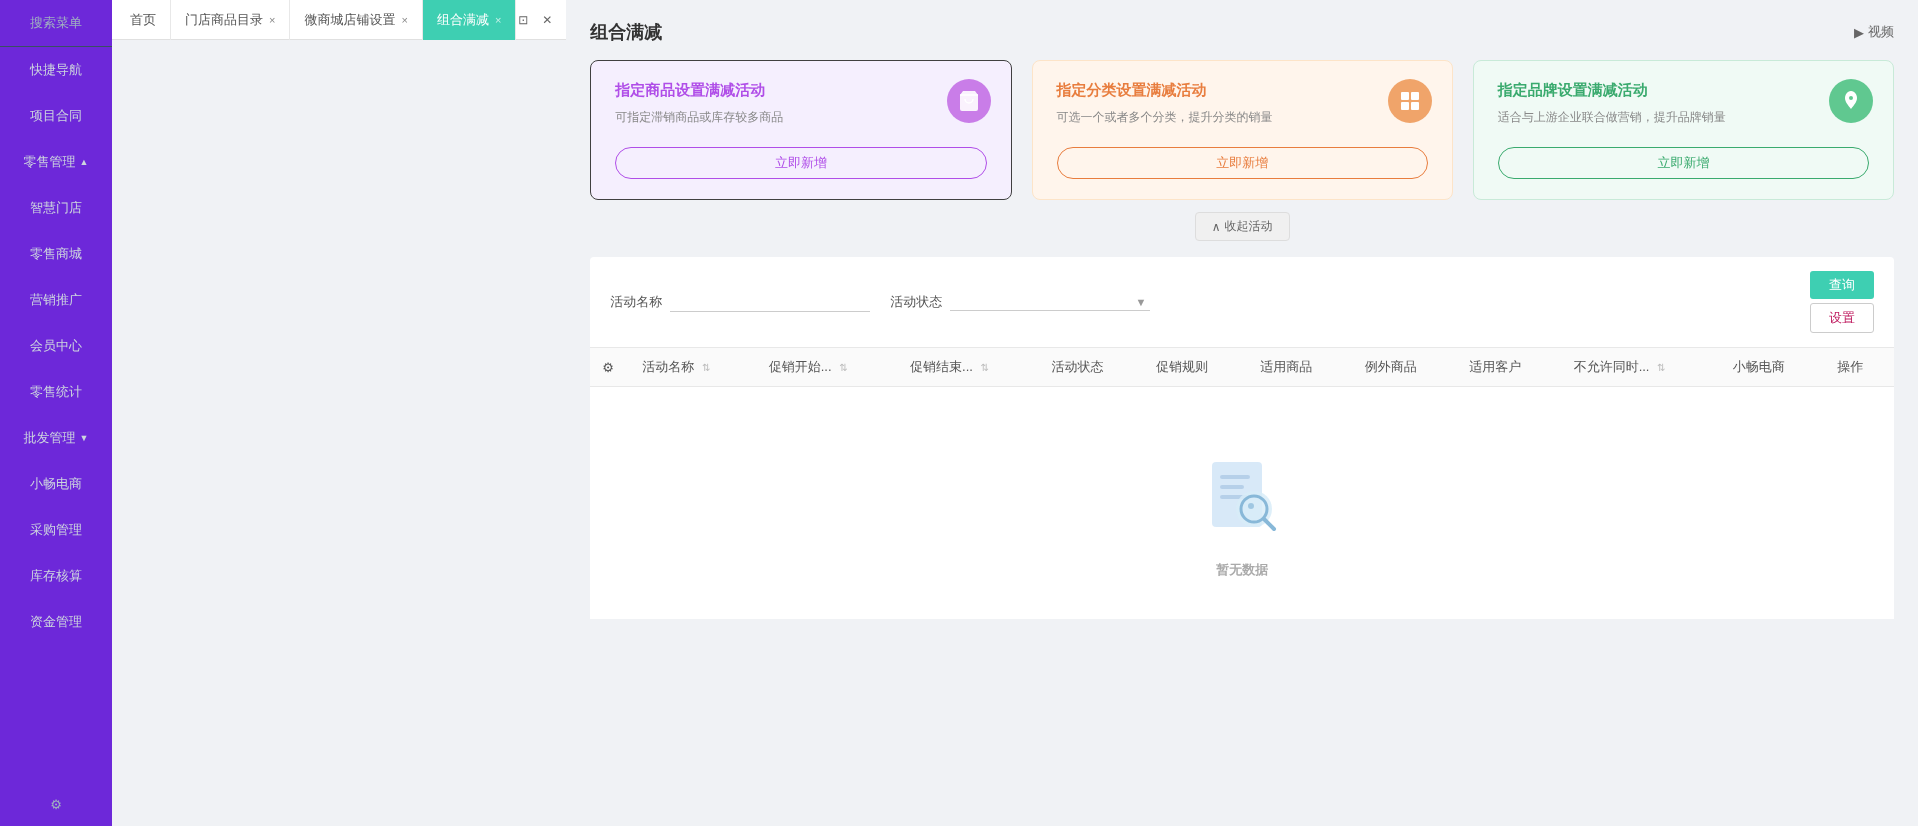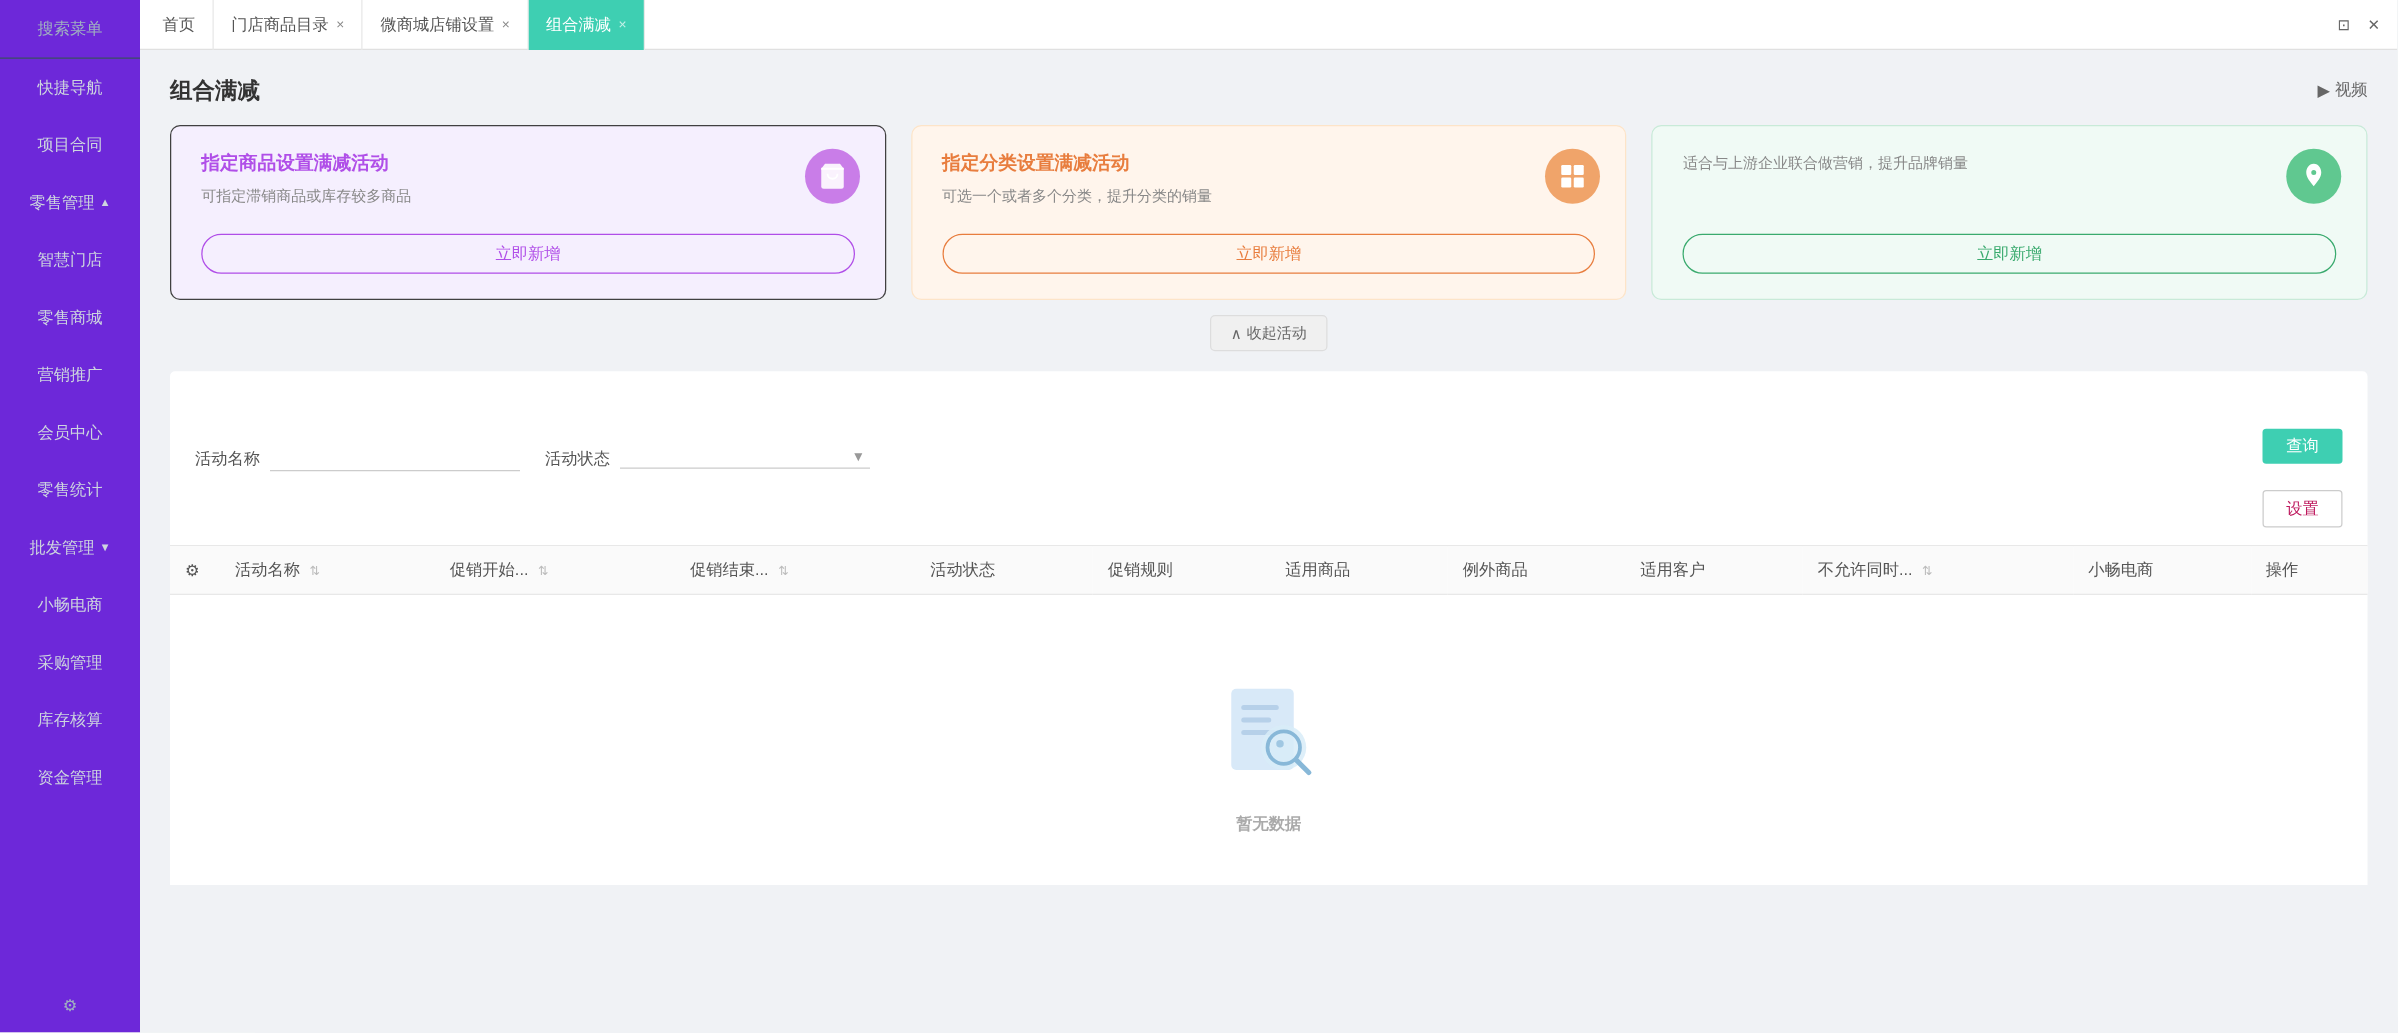--- a/index.html
+++ b/index.html
@@ -51,21 +51,20 @@
       padding: 14px 0;
       text-align: center;
       color: #a0b0c0;
       cursor: pointer;
     }
 
     
     .main-area {
       flex: 1;
       display: flex;
-      flex-direction: column;
       background: #f0f2f5;
       overflow: hidden;
     }
 
     
     .tab-bar {
       display: flex;
       align-items: center;
       background: #fff;
       border-bottom: 1px solid #e0e0e0;
@@ -258,22 +257,21 @@
       gap: 6px;
       border-bottom: 1px solid #ccc;
       padding: 2px 4px;
       width: 200px;
     }
     .filter-select-text { flex: 1; font-size: 13px; color: #bbb; }
     .filter-actions {
       margin-left: auto;
       display: flex;
       flex-direction: column;
-      gap: 21px;
-      margin-top: 32px;
+      gap: 4px;
     }
     .btn-query {
       background: #3ecfb2;
       color: #fff;
       border: none;
       border-radius: 3px;
       padding: 5px 18px;
       font-size: 13px;
       cursor: pointer;
     }
@@ -446,20 +444,21 @@
             <rect x="13" y="3" width="8" height="8" rx="1"></rect>
             <rect x="3" y="13" width="8" height="8" rx="1"></rect>
             <rect x="13" y="13" width="8" height="8" rx="1"></rect>
           </svg>
         </div>
         <div class="promo-card-desc">可选一个或者多个分类，提升分类的销量</div>
         <button class="promo-card-btn">立即新增</button>
       </div>
 
       <div class="promo-card green">
+        <div class="promo-card-title">指定品牌设置满减活动</div>
         <div class="promo-card-icon">
           <svg width="24" height="24" viewBox="0 0 24 24" fill="white">
             <path d="M12 2C8 2 6 6 6 9c0 4 3 7 6 11 3-4 6-7 6-11 0-3-2-7-6-7zm0 9a2 2 0 110-4 2 2 0 010 4z"></path>
           </svg>
         </div>
         <div class="promo-card-desc">适合与上游企业联合做营销，提升品牌销量</div>
         <button class="promo-card-btn">立即新增</button>
       </div>
 
     </div>

